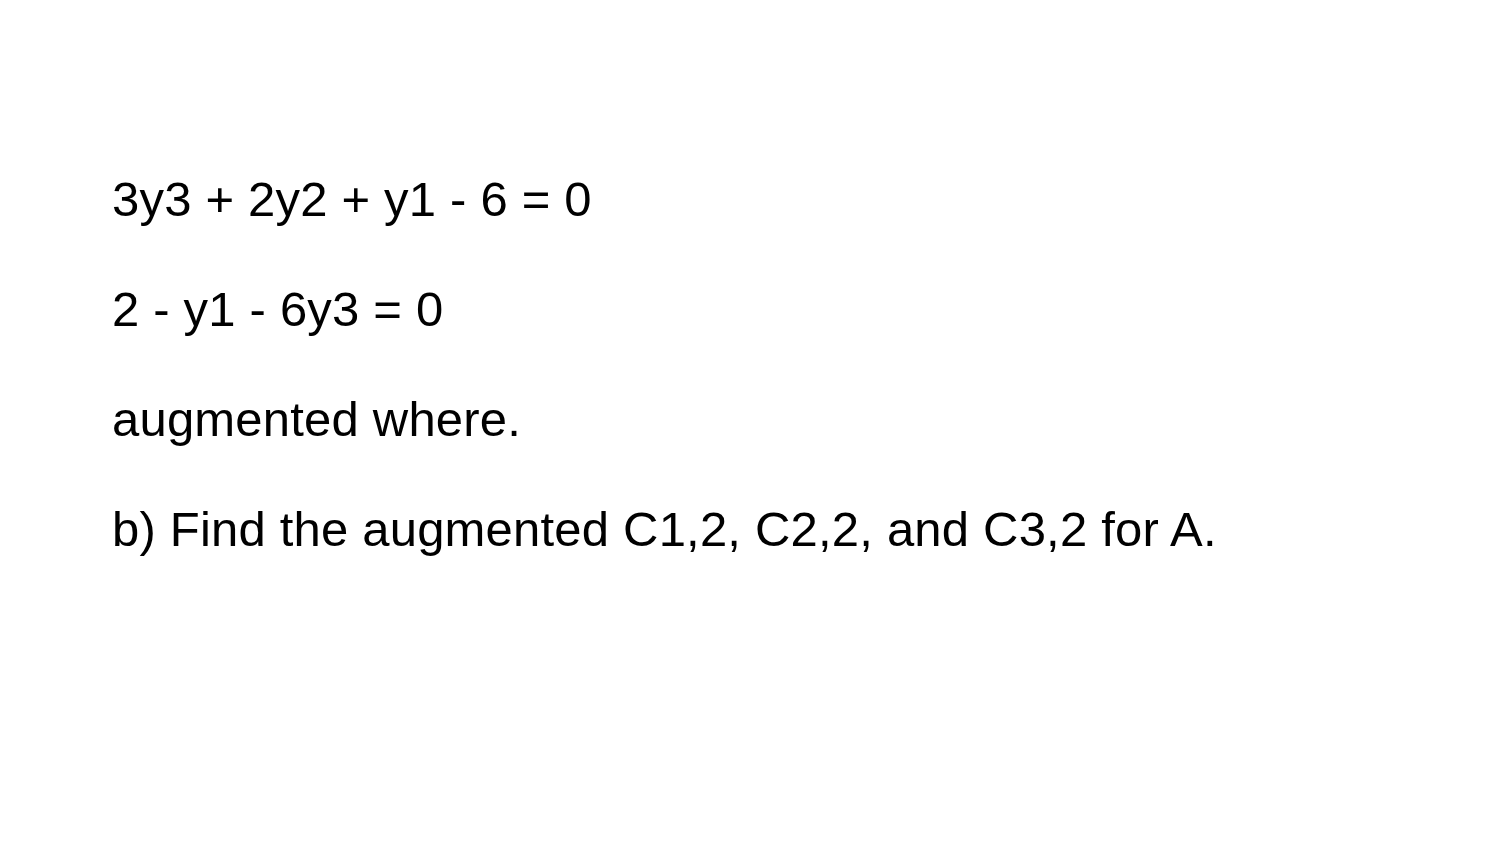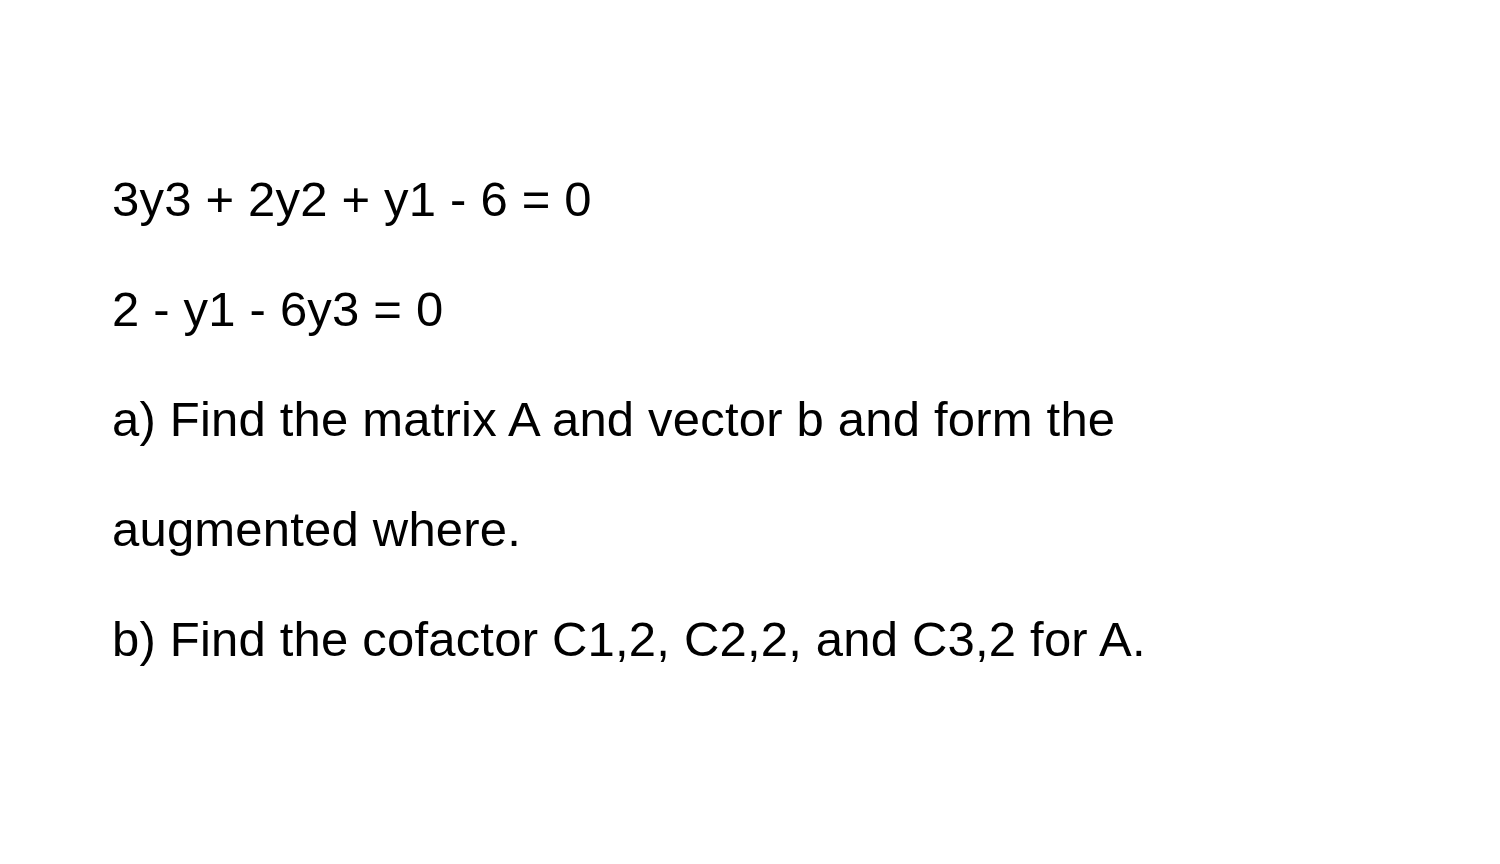--- a/index.html
+++ b/index.html
@@ -28,16 +28,15 @@
     letter-spacing: 0.2px;
     white-space: pre-wrap;
   }
 </style>
 </head>
 <body>
 
 <div class="page">
   <div class="line">3y3 + 2y2 + y1 - 6 = 0</div>
   <div class="line">2 - y1 - 6y3 = 0</div>
-  <div class="line">a) Find the matrix A and vector b and form the</div>
   <div class="line">augmented where.</div>
-  <div class="line">b) Find the cofactor C1,2, C2,2, and C3,2 for A.</div>
+  <div class="line">b) Find the augmented C1,2, C2,2, and C3,2 for A.</div>
 </div>
 
 </body></html>

